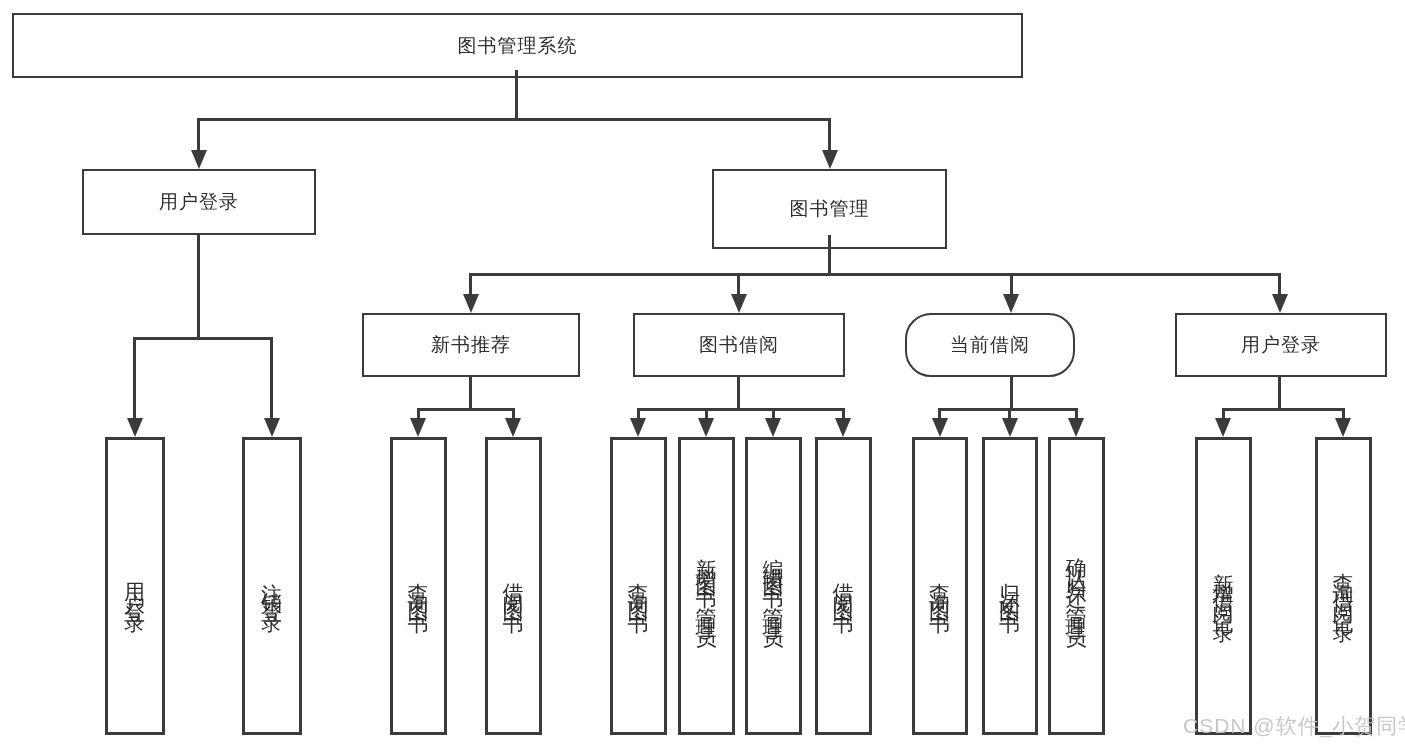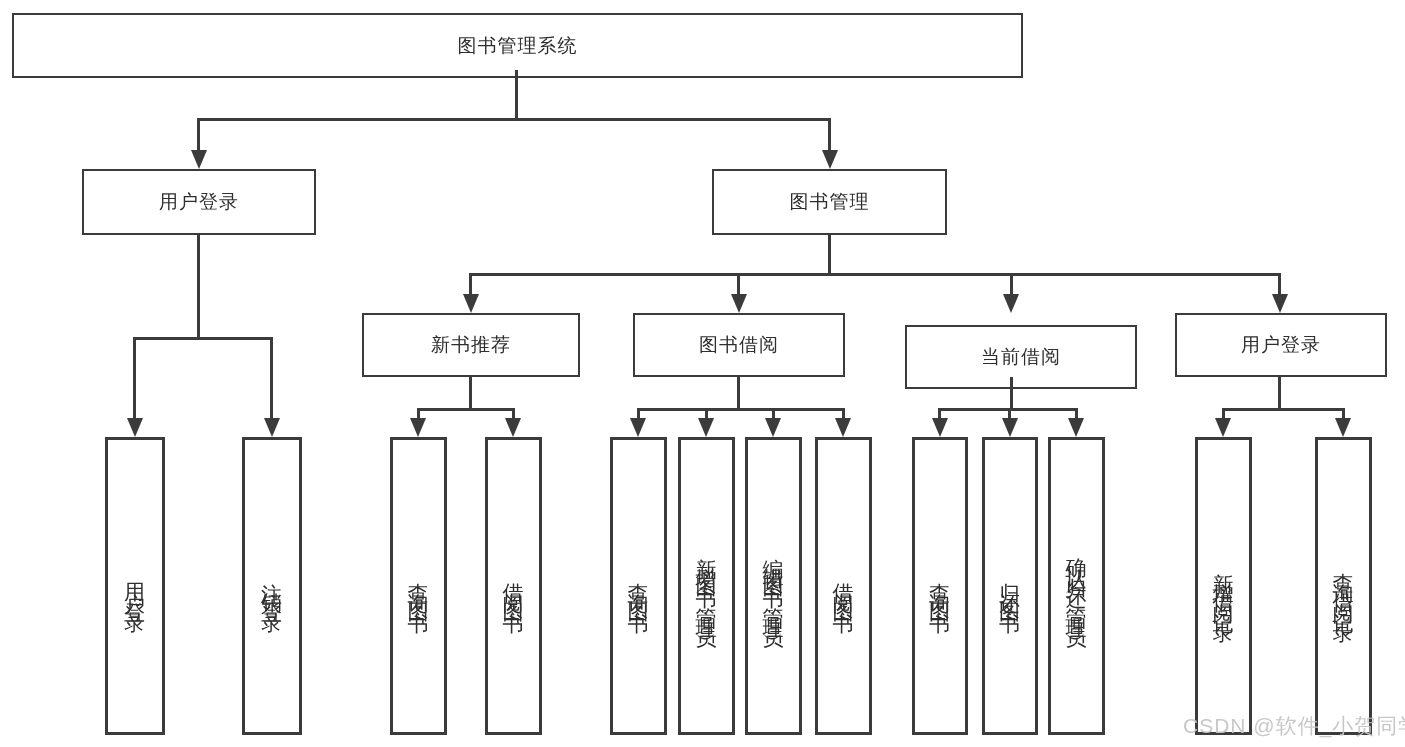--- a/index.html
+++ b/index.html
@@ -42,31 +42,31 @@
 
 <div class="canvas">
 
   <div class="hbox root-box" style="left:12px;top:13px;width:1011px;height:65px;">
     <span>图书管理系统</span>
   </div>
 
   <div class="hbox" style="left:82px;top:169px;width:234px;height:66px;">
     <span>用户登录</span>
   </div>
-  <div class="hbox" style="left:712px;top:169px;width:235px;height:66px;">
+  <div class="hbox" style="left:712px;top:169px;width:235px;height:80px;">
     <span>图书管理</span>
   </div>
 
   <div class="hbox" style="left:362px;top:313px;width:218px;height:64px;">
     <span>新书推荐</span>
   </div>
   <div class="hbox" style="left:633px;top:313px;width:212px;height:64px;">
     <span>图书借阅</span>
   </div>
-  <div class="hbox" style="left:905px;top:325px;width:232px;height:64px;">
+  <div class="hbox" style="left:905px;top:313px;width:170px;height:64px;border-radius:26px;">
     <span>当前借阅</span>
   </div>
   <div class="hbox" style="left:1175px;top:313px;width:212px;height:64px;">
     <span>用户登录</span>
   </div>
 
   <div class="leaf" style="left:105px;width:60px;">
     <span>用户登录</span>
   </div>
   <div class="leaf" style="left:242px;width:60px;">

